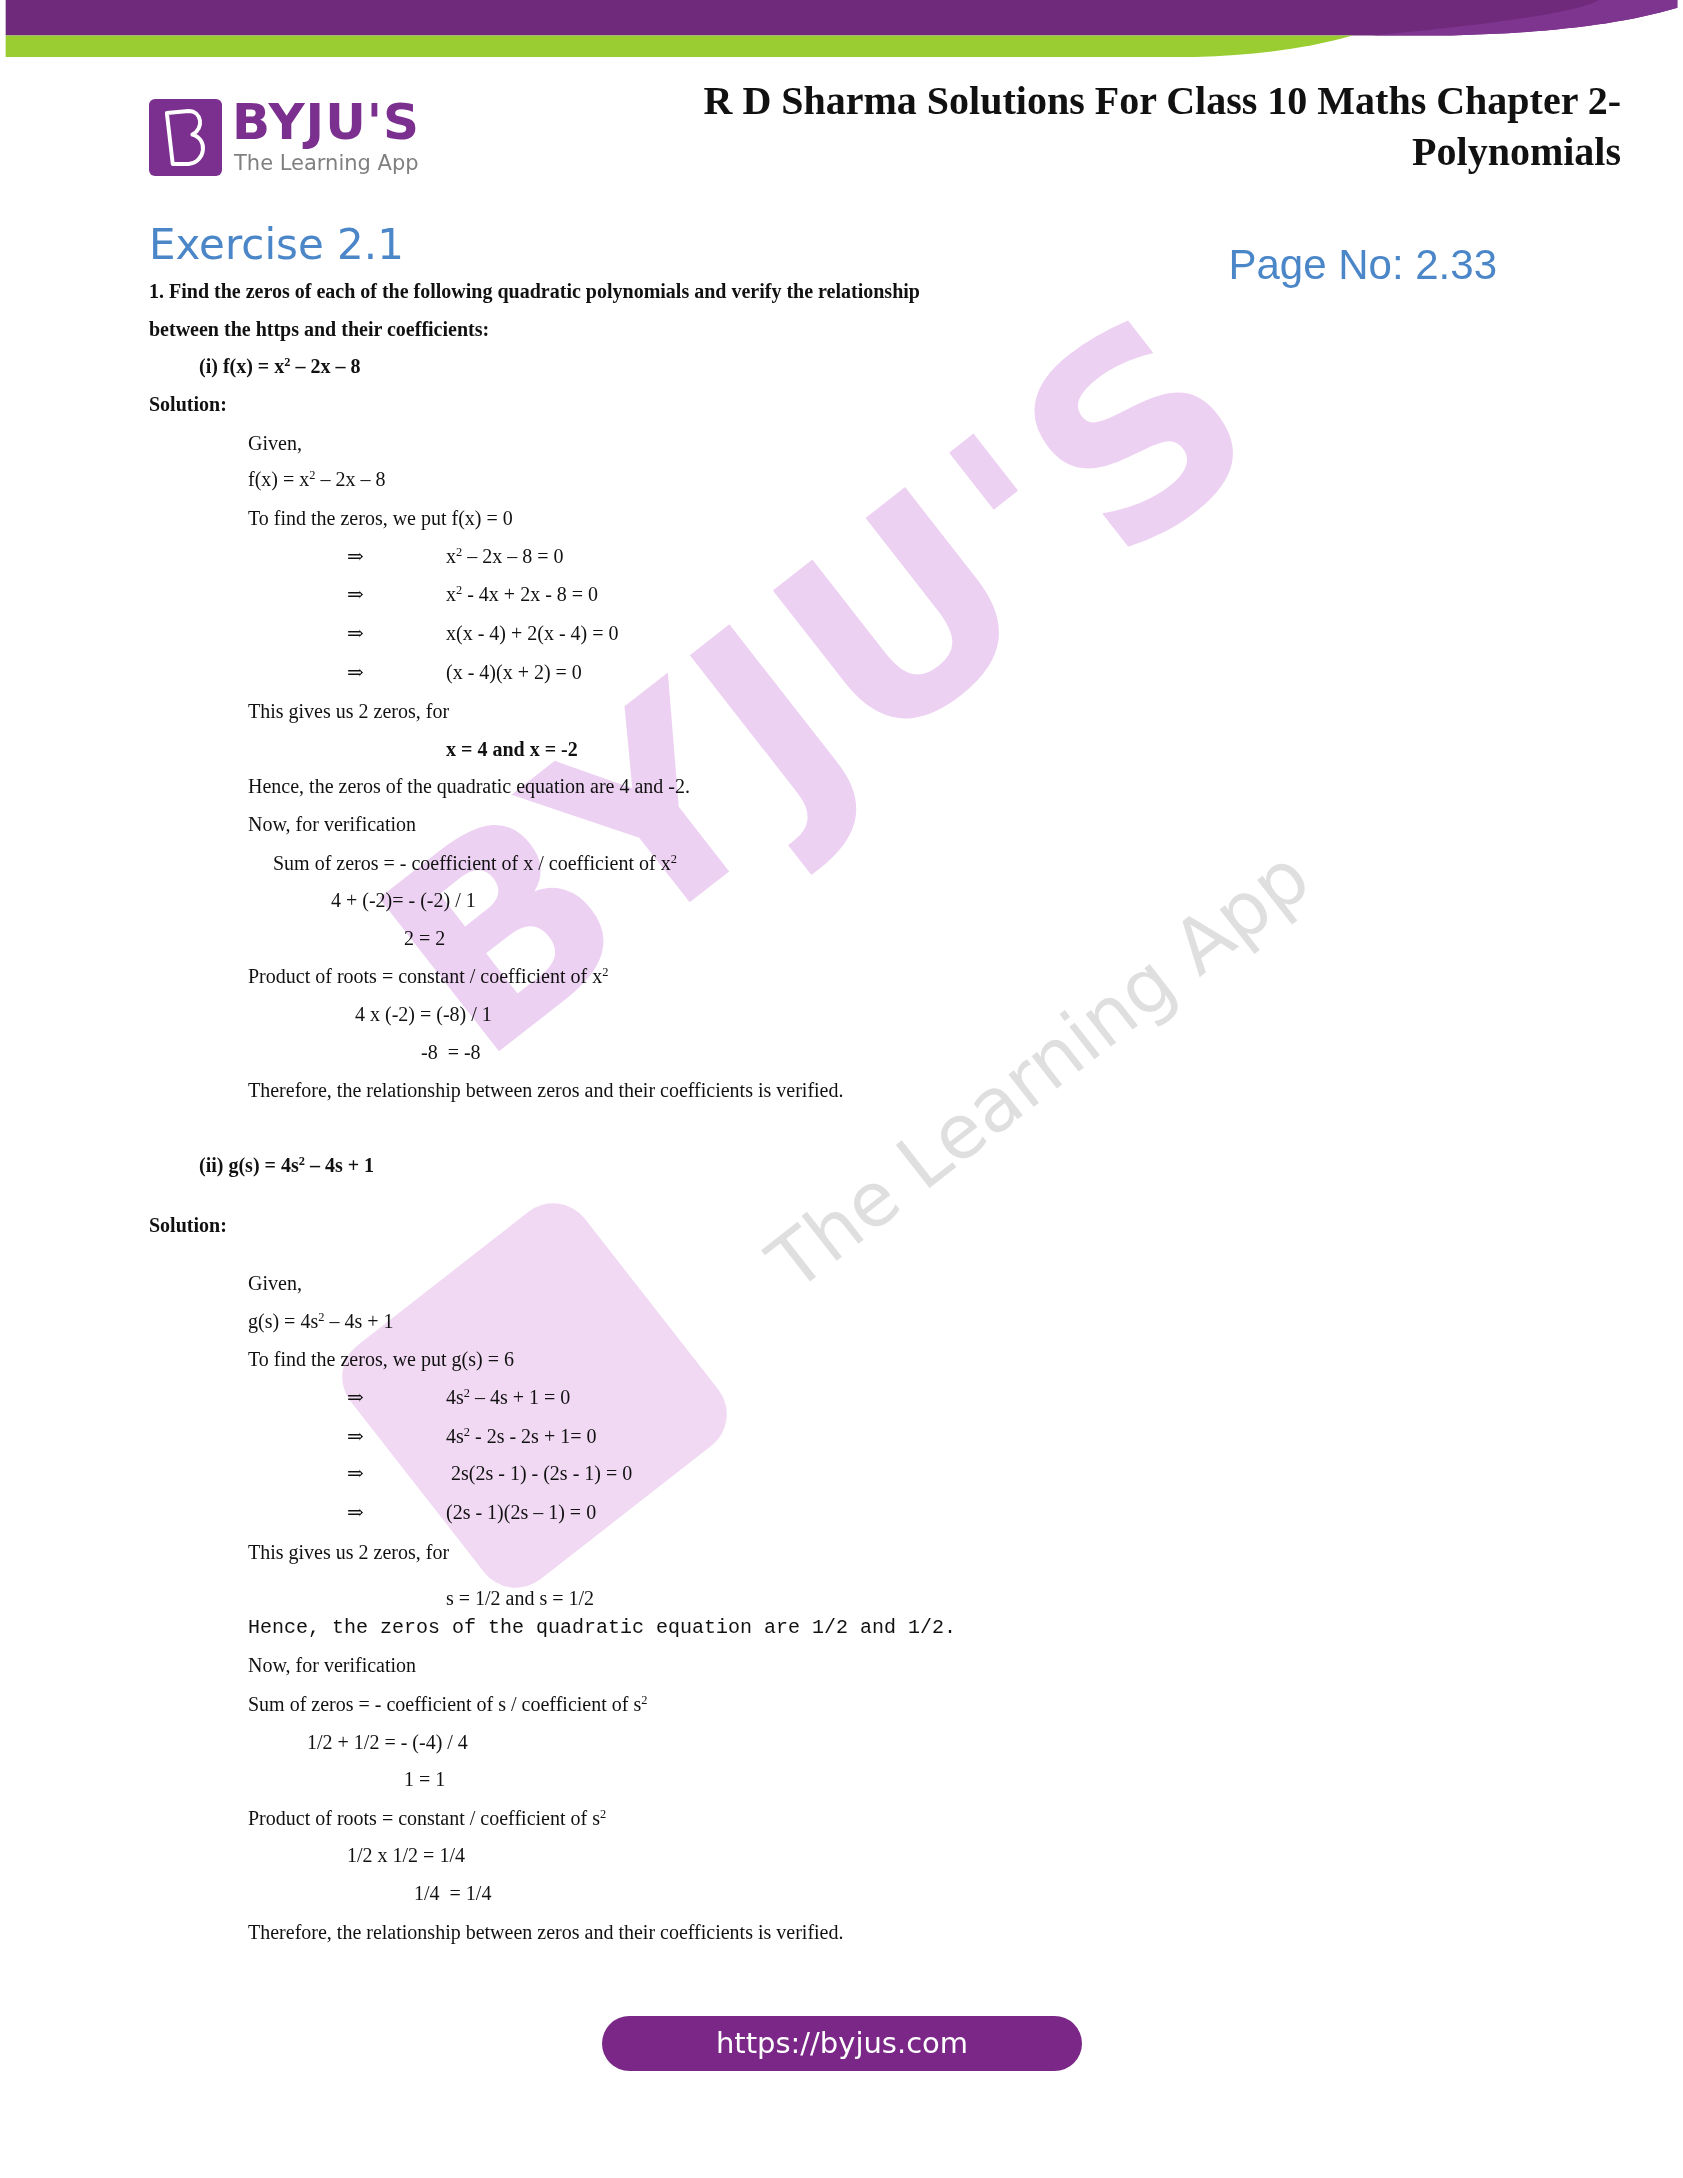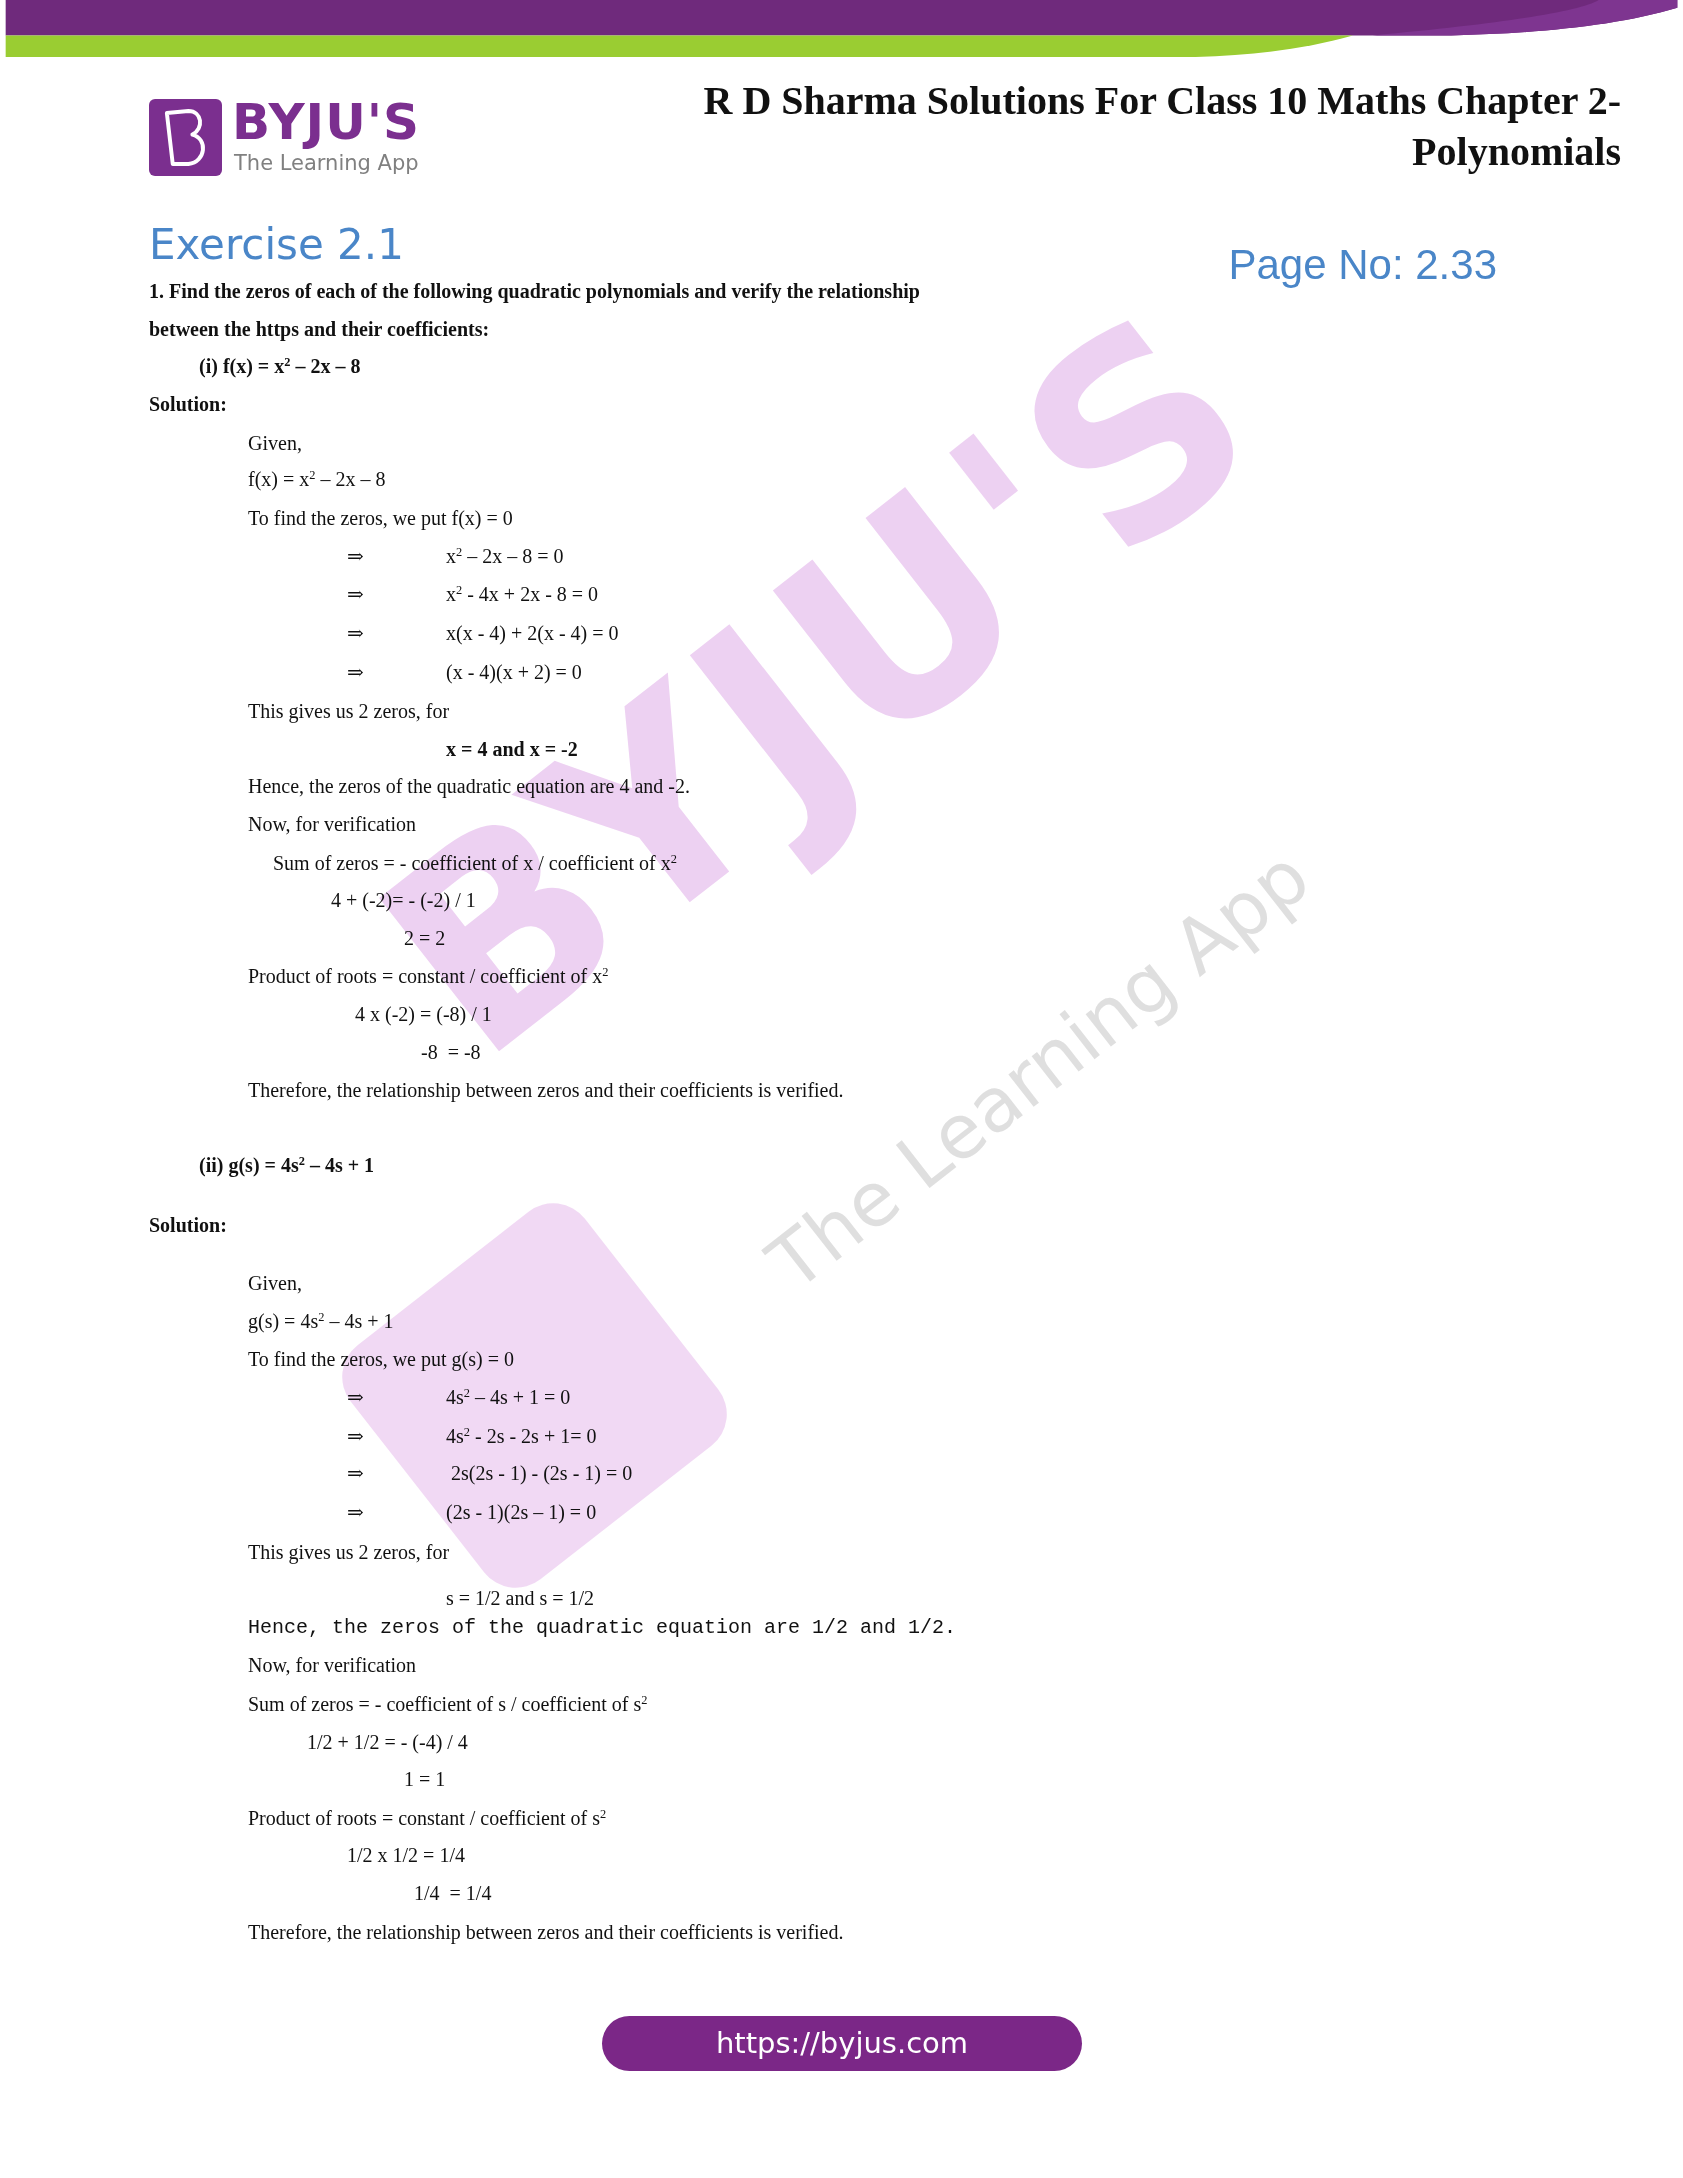--- a/index.html
+++ b/index.html
@@ -85,21 +85,21 @@
   <div class="ln" style="left:404px; top:919px;">2 = 2</div>
   <div class="ln" style="left:248px; top:957px;"><span>Product of roots = constant / coefficient of x</span><sup>2</sup></div>
   <div class="ln" style="left:355px; top:995px;">4 x (-2) = (-8) / 1</div>
   <div class="ln" style="left:421px; top:1033px;">-8  = -8</div>
   <div class="ln" style="left:248px; top:1071px;">Therefore, the relationship between zeros and their coefficients is verified.</div>
 
   <div class="ln b" style="left:199px; top:1146px;"><span>(ii) g(s) = 4s</span><sup>2</sup><span> – 4s + 1</span></div>
   <div class="ln b" style="left:149px; top:1206px;">Solution:</div>
   <div class="ln" style="left:248px; top:1264px;">Given,</div>
   <div class="ln" style="left:248px; top:1302px;"><span>g(s) = 4s</span><sup>2</sup><span> – 4s + 1</span></div>
-  <div class="ln" style="left:248px; top:1340px;">To find the zeros, we put g(s) = 0</div>
+  <div class="ln" style="left:248px; top:1340px;">To find the zeros, we put g(s) = 6</div>
 
   <div class="ln" style="left:347px; top:1378px;">⇒</div>
   <div class="ln" style="left:446px; top:1378px;"><span>4s</span><sup>2</sup><span> – 4s + 1 = 0</span></div>
   <div class="ln" style="left:347px; top:1417px;">⇒</div>
   <div class="ln" style="left:446px; top:1417px;"><span>4s</span><sup>2</sup><span> - 2s - 2s + 1= 0</span></div>
   <div class="ln" style="left:347px; top:1454px;">⇒</div>
   <div class="ln" style="left:446px; top:1454px;"> 2s(2s - 1) - (2s - 1) = 0</div>
   <div class="ln" style="left:347px; top:1493px;">⇒</div>
   <div class="ln" style="left:446px; top:1493px;">(2s - 1)(2s – 1) = 0</div>
 

